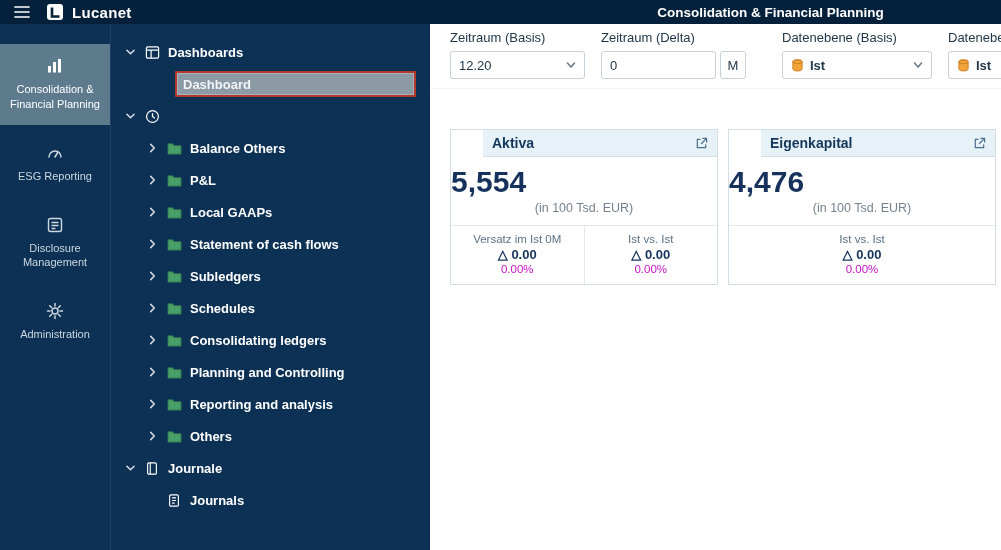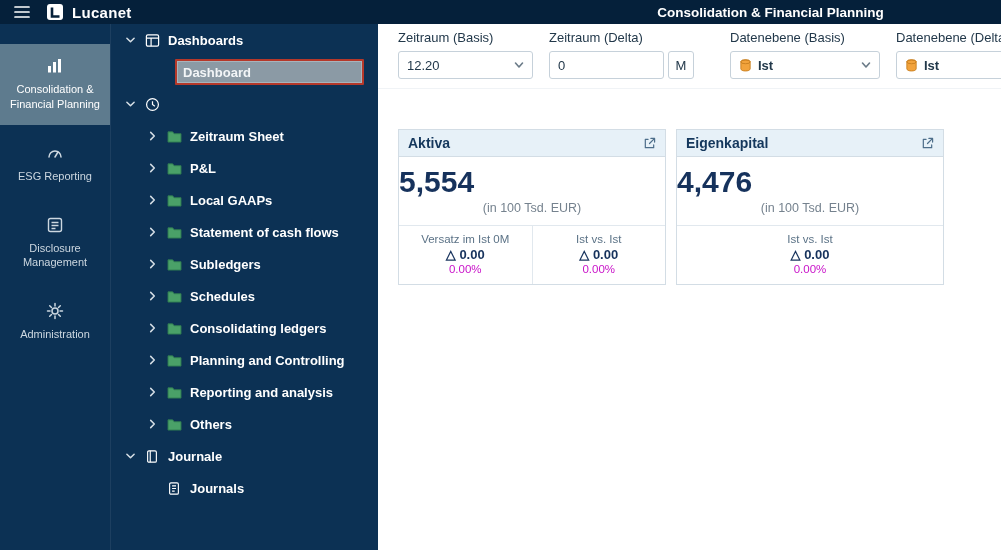--- a/index.html
+++ b/index.html
@@ -21,22 +21,22 @@
   
   .rail { width:110px; flex:0 0 auto; background:var(--sidebar); color:#ccd7e0;
           display:flex; flex-direction:column; padding-top:20px; }
   .rail-item { display:flex; flex-direction:column; align-items:center; gap:7px;
                text-align:center; font-size:11px; line-height:1.35; padding:13px 6px;
                margin-bottom:6px; cursor:pointer; }
   .rail-item.active { background:#5e7b8e; color:#fff; }
   .icon { display:inline-flex; align-items:center; justify-content:center; }
 
   
-  .tree { width:268px; flex:0 0 auto; background:var(--sidebar); color:#fff;
-          border-left:1px solid rgba(255,255,255,.07); overflow:hidden; }
+  .tree { width:320px; flex:0 0 auto; background:var(--sidebar); color:#fff;
+          padding-top:12px; border-left:1px solid rgba(255,255,255,.07); overflow:hidden; }
   .tree-row { height:32px; display:flex; align-items:center; font-size:13px;
               font-weight:700; cursor:pointer; white-space:nowrap; }
   .tree-row.level0 { padding-left:13px; }
   .tree-row.level1 { padding-left:35px; }
   .chev { width:13px; margin-right:7px; display:flex; justify-content:center; color:#d4dde4; }
   .chev.expanded svg { transform:rotate(90deg); }
   .t-icon { width:16px; margin-right:8px; display:flex; justify-content:center; }
   .tree-row.selected { height:26px; margin:3px 14px 3px 64px; padding-left:6px;
                        background:#8b9aa5; border:2px solid var(--accent-red);
                        color:#f2f5f7; border-radius:1px;
@@ -58,21 +58,21 @@
   .mbox { width:26px; height:28px; border:1px solid #c6d1da; border-radius:3px; margin-left:4px;
           display:flex; align-items:center; justify-content:center; font-size:13px;
           color:#22384a; cursor:pointer; }
   .vdivider { width:1px; align-self:stretch; background:#dde4ea; margin:0 2px; }
 
   
   .cards { display:flex; gap:10px; padding:40px 0 0 20px; }
   .card { width:268px; background:#fff; border:1px solid #d3dde5; }
   .card-header { background:var(--card-header); border-bottom:1px solid #d3dde5;
                  display:flex; align-items:center; justify-content:space-between;
-                 padding:5px 9px; font-size:14px; font-weight:700; color:#14375c; }
+                 padding:5px 9px; font-size:14px; font-weight:700; color:#14375c;margin-left:32px; }
   .card-action { color:#4d6e8a; cursor:pointer; display:flex; }
   .card-value { font-size:30px; font-weight:700; color:var(--navy); padding-top:8px; }
   .card-unit  { text-align:center; font-size:12.5px; color:#75828e; padding:2px 0 10px; }
   .metrics { border-top:1px solid #e1e8ee; display:flex; }
   .metric { flex:1; text-align:center; padding:7px 4px 9px; }
   .metric + .metric { border-left:1px solid #e1e8ee; }
   .m-label { font-size:11.5px; color:#5b7286; }
   .m-delta { font-size:13px; font-weight:700; color:var(--navy); margin-top:2px; }
   .m-pct { font-size:11.5px; color:var(--magenta); margin-top:1px; }
 </style>
@@ -176,21 +176,21 @@
           <span class="chev">
             <svg width="9" height="10" viewBox="0 0 10 10" fill="none" stroke="currentColor" stroke-width="1.7" stroke-linecap="round" stroke-linejoin="round">
               <path d="M3 1l4 4-4 4"></path>
             </svg>
           </span>
           <span class="icon t-icon">
             <svg width="15" height="13" viewBox="0 0 16 14">
               <path d="M1 2h5l1.6 2H15v9H1z" style="fill:var(--folder)" stroke="#2f7a51" stroke-width="1"></path>
             </svg>
           </span>
-          <span>Zeitraum Sheet</span>
+          <span>Balance Others</span>
         </div>
         <div class="tree-row level1">
           <span class="chev">
             <svg width="9" height="10" viewBox="0 0 10 10" fill="none" stroke="currentColor" stroke-width="1.7" stroke-linecap="round" stroke-linejoin="round">
               <path d="M3 1l4 4-4 4"></path>
             </svg>
           </span>
           <span class="icon t-icon">
             <svg width="15" height="13" viewBox="0 0 16 14">
               <path d="M1 2h5l1.6 2H15v9H1z" style="fill:var(--folder)" stroke="#2f7a51" stroke-width="1"></path>

